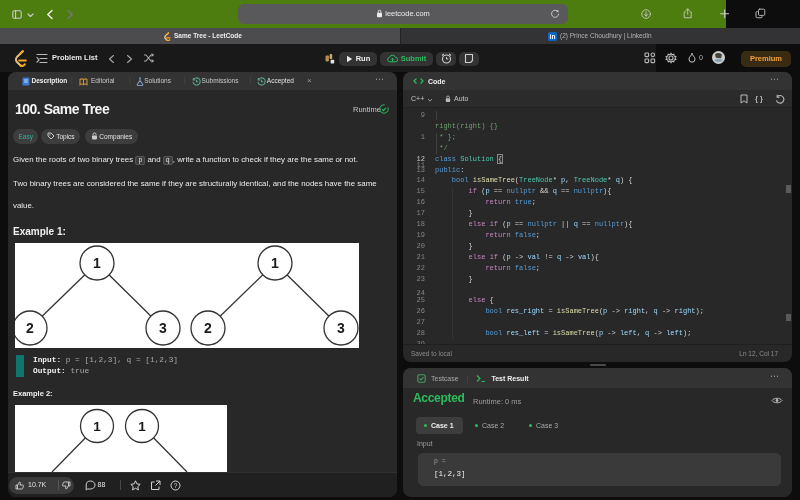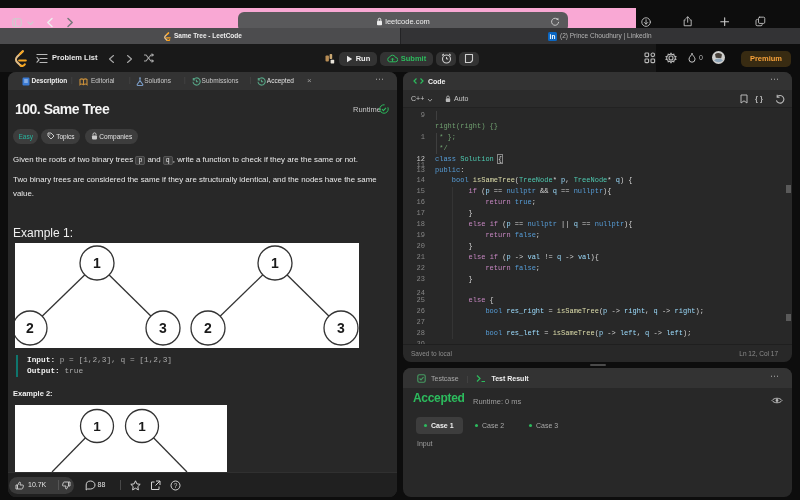--- a/index.html
+++ b/index.html
@@ -1,20 +1,20 @@
 <!DOCTYPE html>
 <html><head><meta charset="utf-8">
 <style>
 *{margin:0;padding:0;box-sizing:border-box}
 html,body{width:800px;height:500px;overflow:hidden;background:#0d0d0d;font-family:"Liberation Sans",sans-serif;-webkit-font-smoothing:antialiased}
 .abs{position:absolute}
 svg{display:block}
 .ic{stroke:#cdcdcd;fill:none;stroke-width:1.1;stroke-linecap:round;stroke-linejoin:round}
 
-#btop{left:0;top:8px;width:636px;height:28px;background:#f9a8d4}
+#btop{left:0;top:0;width:726px;height:28px;background:#4d7c0f}
 #urlf{left:238px;top:4px;width:330px;height:20px;background:#59595b;border-radius:6px;color:#ececec;font-size:7.5px;text-align:center;line-height:20px}
 #tabbar{left:0;top:28px;width:800px;height:16px;background:#353537}
 #tabL{left:0;top:0;width:400px;height:16px;background:#4c4c4e;color:#ececec;font-size:6.5px;font-weight:bold}
 #tabR{left:400px;top:0;width:400px;height:16px;background:#333335;color:#b5b5b5;font-size:6.5px;border-left:1px solid #232325}
 
 #lcnav{left:0;top:44px;width:656px;height:28px;background:#191919}
 .pill{position:absolute;top:7.5px;height:14.5px;background:#333;border-radius:5px;display:flex;align-items:center;justify-content:center;gap:3px}
 
 .panel{position:absolute;background:#282828;border-radius:8px;overflow:hidden}
 .phead{position:absolute;left:0;top:0;width:100%;height:18px;background:#333;display:flex;align-items:center;font-size:7px}
@@ -225,22 +225,22 @@
  <div class="abs" style="left:5px;top:57px;height:15px;background:#3d3d3d;border-radius:8px;color:#27b69f;font-size:6.5px;line-height:15px;padding:0 5.5px">Easy</div>
  <div class="abs" style="left:33px;top:57px;height:15px;background:#3d3d3d;border-radius:8px;color:#e3e3e3;font-size:6.5px;line-height:15px;padding:0 5.5px"><svg style="display:inline-block;vertical-align:-1px" width="8" height="8">
         <path d="M1,1 H4 L7,4 L4,7 L1,4 Z" stroke="#c9c9c9" stroke-width="1" fill="none"></path>
         <circle cx="2.8" cy="2.8" r="0.6" fill="#c9c9c9"></circle>
       </svg> Topics</div>
  <div class="abs" style="left:77px;top:57px;height:15px;background:#3d3d3d;border-radius:8px;color:#e3e3e3;font-size:6.5px;line-height:15px;padding:0 5.5px"><svg style="display:inline-block;vertical-align:-1px" width="7" height="8">
         <rect x="1" y="3.4" width="5" height="4" rx="0.8" fill="#c9c9c9"></rect>
         <path d="M2,3.4 V2.4 A1.5,1.5 0 0 1 5,2.4 V3.4" stroke="#c9c9c9" stroke-width="1" fill="none"></path>
       </svg> Companies</div>
  <div class="abs" style="left:5px;top:81px;width:378px;color:#eaeaea;font-size:7.9px;line-height:13px">Given the roots of two binary trees <span class="chip">p</span> and <span class="chip">q</span>, write a function to check if they are the same or not.</div>
- <div class="abs" style="left:5px;top:101px;width:378px;color:#eaeaea;font-size:7.9px;line-height:14px">Two binary trees are considered the same if they are structurally identical, and the nodes have the same<br>value.</div>
- <div class="abs" style="left:5px;top:154px;color:#f0f0f0;font-size:12px;font-weight:normal">Example 1:</div>
+ <div class="abs" style="left:5px;top:101px;width:378px;color:#eaeaea;font-size:7.9px;line-height:22px">Two binary trees are considered the same if they are structurally identical, and the nodes have the same<br>value.</div>
+ <div class="abs" style="left:5px;top:154px;color:#f0f0f0;font-size:10px;font-weight:bold">Example 1:</div>
  <svg class="abs" style="left:7px;top:171px;background:#fff" width="344" height="105">
   <g stroke="#333" stroke-width="1.3" fill="none">
    <line x1="82" y1="20" x2="15" y2="85"></line>
         <line x1="82" y1="20" x2="148" y2="85"></line>
    <line x1="260" y1="20" x2="193" y2="85"></line>
         <line x1="260" y1="20" x2="326" y2="85"></line>
    <circle cx="82" cy="20" r="17" fill="#fff"></circle>
         <circle cx="15" cy="85" r="17" fill="#fff"></circle>
         <circle cx="148" cy="85" r="17" fill="#fff"></circle>
    <circle cx="260" cy="20" r="17" fill="#fff"></circle>
@@ -249,21 +249,21 @@
   </g>
   <g fill="#1a1a1a" font-size="14" font-weight="bold" text-anchor="middle" font-family="Liberation Sans">
    <text x="82" y="25">1</text>
         <text x="15" y="90">2</text>
         <text x="148" y="90">3</text>
    <text x="260" y="25">1</text>
         <text x="193" y="90">2</text>
         <text x="326" y="90">3</text>
   </g>
  </svg>
- <div class="abs" style="left:8px;top:283px;border-left:2px solid #0f766e;padding-left:9px;font-family:'Liberation Mono',monospace;font-size:7.8px;line-height:11px;color:#a9a9a9"><b style="color:#f0f0f0">Input:</b> p = [1,2,3], q = [1,2,3]<br><b style="color:#f0f0f0">Output:</b> true</div>
+ <div class="abs" style="left:8px;top:283px;border-left:8px solid #0f766e;padding-left:9px;font-family:'Liberation Mono',monospace;font-size:7.8px;line-height:11px;color:#a9a9a9"><b style="color:#f0f0f0">Input:</b> p = [1,2,3], q = [1,2,3]<br><b style="color:#f0f0f0">Output:</b> true</div>
  <div class="abs" style="left:5px;top:317px;color:#f0f0f0;font-size:7.5px;font-weight:bold">Example 2:</div>
  <svg class="abs" style="left:7px;top:333px;background:#fff" width="212" height="67">
   <g stroke="#333" stroke-width="1.3" fill="none">
    <line x1="82" y1="21" x2="37" y2="67"></line>
         <line x1="127" y1="21" x2="172" y2="67"></line>
    <circle cx="82" cy="21" r="16.5" fill="#fff"></circle>
         <circle cx="127" cy="21" r="16.5" fill="#fff"></circle>
   </g>
   <g fill="#1a1a1a" font-size="13.5" font-weight="bold" text-anchor="middle" font-family="Liberation Sans">
    <text x="82" y="26">1</text>
@@ -407,13 +407,17 @@
       <circle cx="6" cy="4.5" r="1.4" fill="#b9b9b9"></circle>
     </svg>
  <div class="abs" style="left:13px;top:49px;width:47px;height:17px;background:#3d3d3d;border-radius:4px"></div>
  <div class="abs" style="left:21px;top:56px;width:3px;height:3px;border-radius:50%;background:#2cbb5d"></div>
  <div class="abs" style="left:28px;top:54px;color:#f0f0f0;font-size:7px;font-weight:bold">Case 1</div>
  <div class="abs" style="left:72px;top:56px;width:3px;height:3px;border-radius:50%;background:#2cbb5d"></div>
  <div class="abs" style="left:79px;top:54px;color:#a9a9a9;font-size:7px">Case 2</div>
  <div class="abs" style="left:126px;top:56px;width:3px;height:3px;border-radius:50%;background:#2cbb5d"></div>
  <div class="abs" style="left:133px;top:54px;color:#a9a9a9;font-size:7px">Case 3</div>
  <div class="abs" style="left:14px;top:72px;color:#9d9d9d;font-size:7px">Input</div>
+ <div class="abs" style="left:15px;top:85px;width:363px;height:33px;background:#3a3a3a;border-radius:5px">
+  <div class="abs" style="left:16px;top:5px;color:#9d9d9d;font-size:6.5px;font-family:'Liberation Mono',monospace">p =</div>
+  <div class="abs" style="left:16px;top:17px;color:#ededed;font-size:7.5px;font-family:'Liberation Mono',monospace">[1,2,3]</div>
+ </div>
 </div>
 
 </body></html>

